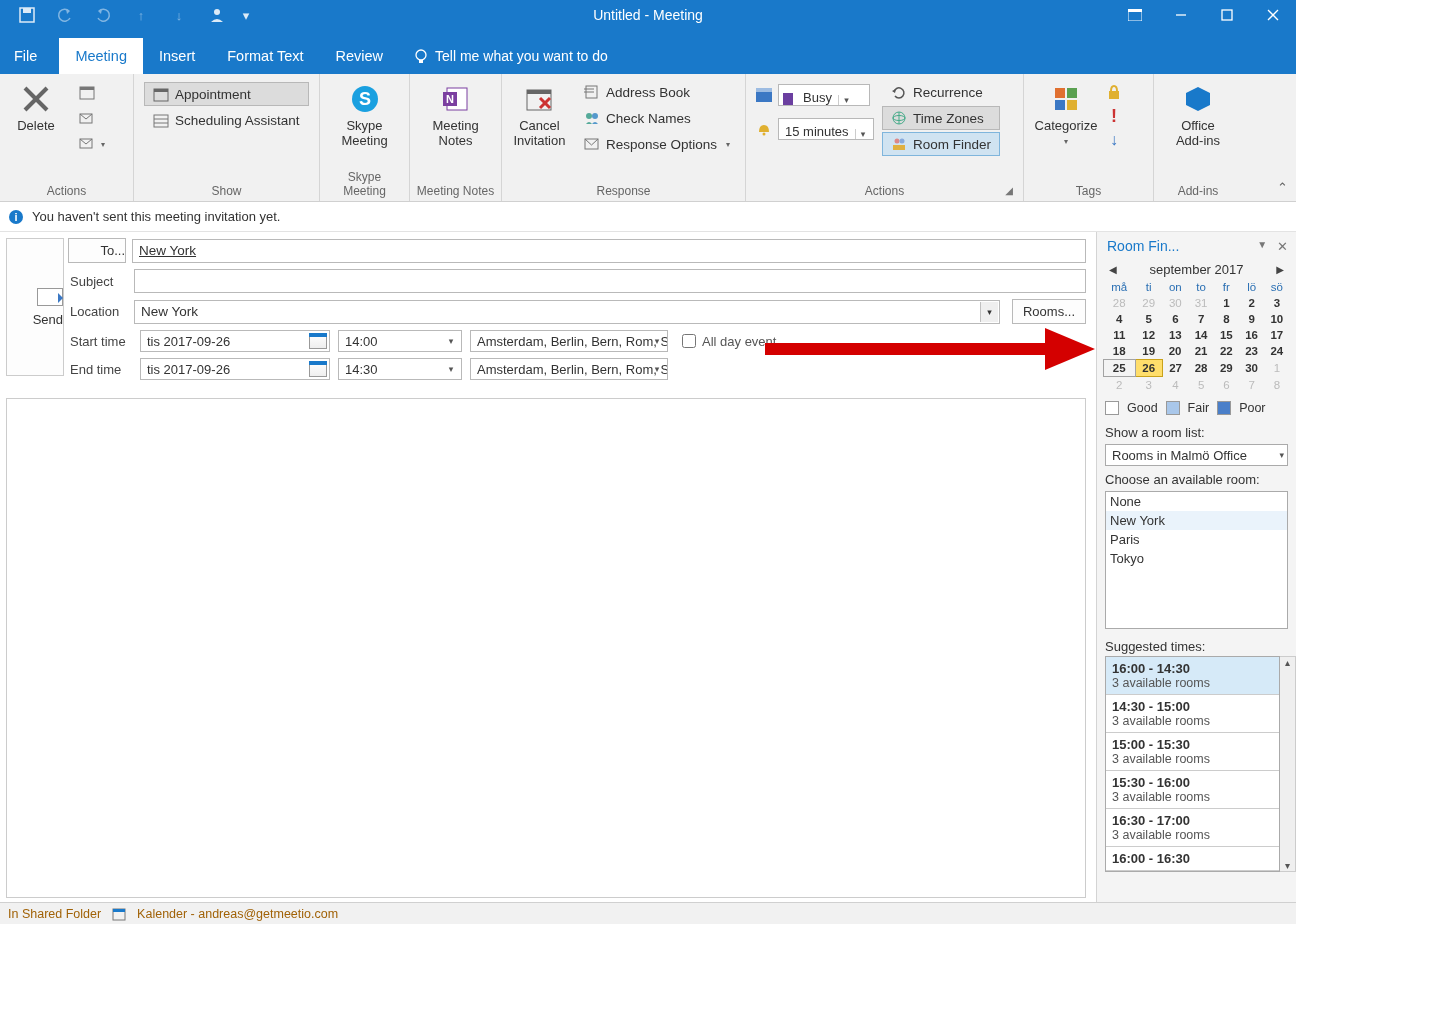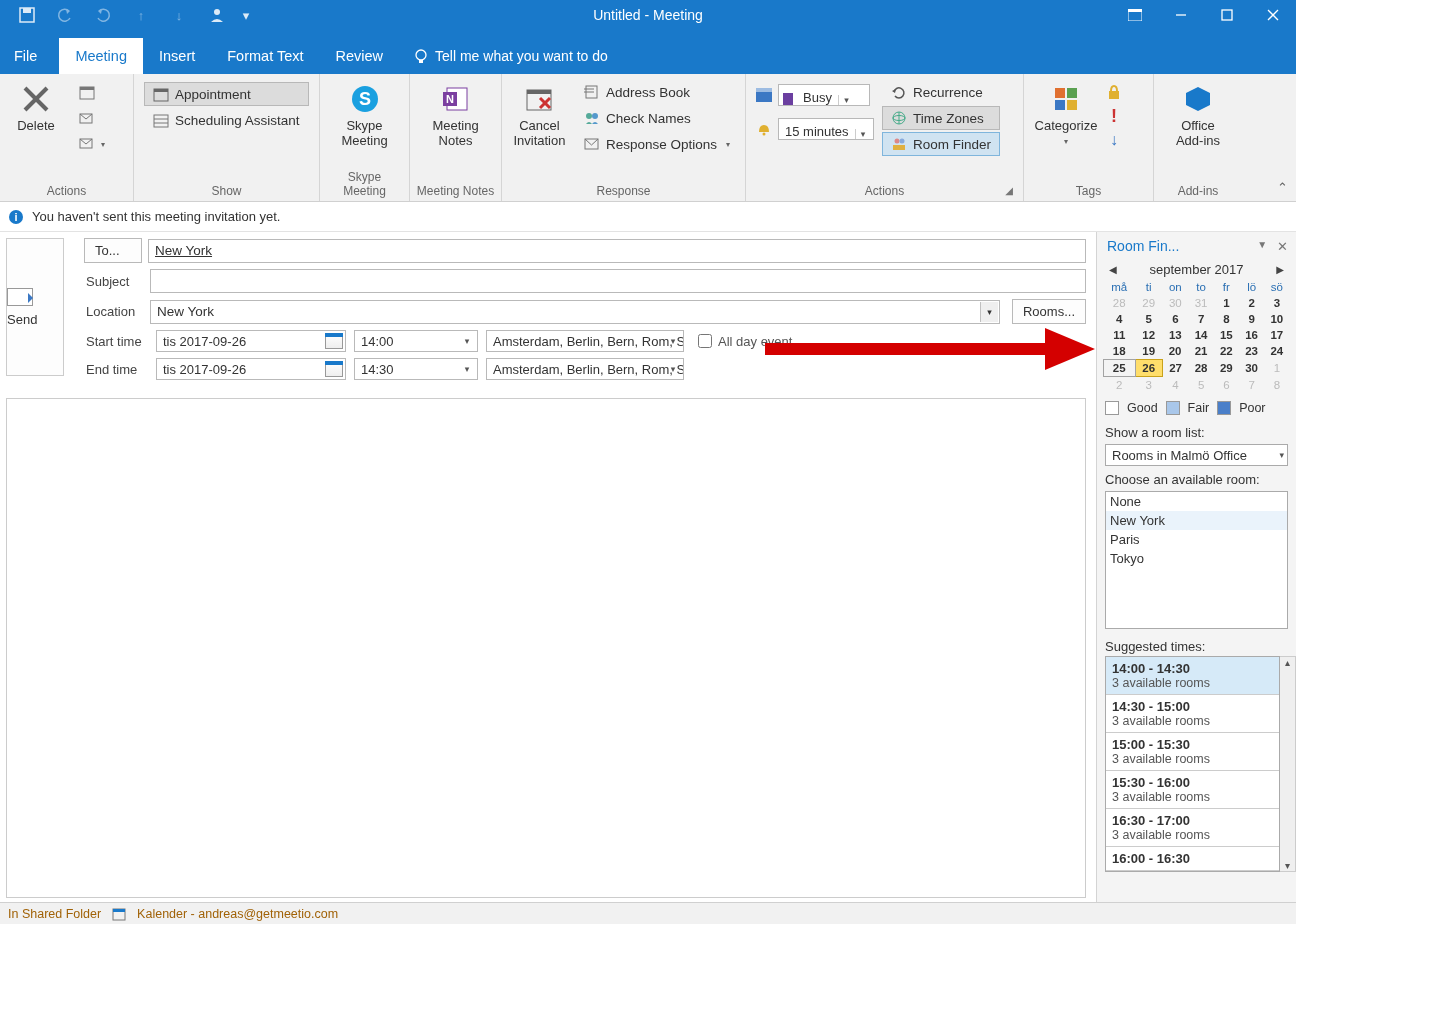--- a/index.html
+++ b/index.html
@@ -28,27 +28,27 @@
 .ic { width: 16px; height: 16px; display: inline-flex; align-items: center; justify-content: center; flex-shrink: 0; }
 .opt-row { display: flex; align-items: center; gap: 6px; padding: 2px 4px; }
 .opt-combo { display: flex; align-items: flex-end; border: 1px solid #b8b8b8; background: #fff; height: 22px; }
 .opt-combo .val { padding: 0 6px; font-size: 13px; }
 .opt-combo .dd { width: 16px; text-align: center; border-left: 1px solid #ccc; color: #555; font-size: 9px; }
 .collapse-chevron { position: absolute; right: 8px; bottom: 6px; color: #666; }
 .info-bar { height: 30px; display: flex; align-items: center; padding: 0 8px; gap: 8px; border-bottom: 1px solid #e3e3e3; background: #fff; }
 .workspace { display: flex; height: calc(924px - 30px - 44px - 128px - 30px - 22px); }
 .form-area { flex: 1; display: flex; flex-direction: column; }
 .form-top { display: flex; padding: 6px 0 6px 6px; }
-.send-block { width: 58px; border: 1px solid #ccc; margin-right: 20px; display: flex; flex-direction: column; align-items: flex-start; justify-content: center; gap: 6px; background: #fdfdfd; }
+.send-block { width: 58px; border: 1px solid #ccc; margin-right: 4px; display: flex; flex-direction: column; align-items: flex-end; justify-content: center; gap: 6px; background: #fdfdfd; }
 .send-block .sic { width: 26px; height: 18px; border: 1px solid #999; position: relative; background: #fff; }
 .send-block .sic::after { content: ""; position: absolute; right: -6px; top: 4px; border: 5px solid transparent; border-left-color: #3b78c4; }
 .fields { flex: 1; padding-right: 10px; }
 .frow { display: flex; align-items: center; margin-bottom: 6px; gap: 6px; }
 .flabel { width: 62px; text-align: left; font-size: 13px; color: #444; }
-.fbtn { border: 1px solid #b9b9b9; background: #fdfdfd; padding: 4px 10px; font-size: 13px; min-width: 58px; text-align: left; }
+.fbtn { border: 1px solid #b9b9b9; background: #fdfdfd; padding: 4px 0; font-size: 13px; min-width: 58px; text-align: right; }
 .finput { flex: 1; border: 1px solid #b9b9b9; height: 24px; padding: 0 6px; font-size: 13.5px; display: flex; align-items: center; background: #fff; }
 .finput.withdd { position: relative; }
 .finput .dd-btn { position: absolute; right: 1px; top: 1px; bottom: 1px; width: 18px; background: #efefef; border-left: 1px solid #c0c0c0; display: flex; align-items: center; justify-content: center; font-size: 9px; }
 .rooms-btn { border: 1px solid #b9b9b9; background: #fdfdfd; padding: 4px 10px; margin-left: 6px; }
 .dt-row { display: flex; align-items: center; gap: 8px; margin-bottom: 6px; }
 .dt-label { width: 62px; font-size: 13px; color: #444; margin-left: 68px; }
 .dt-input { border: 1px solid #b9b9b9; height: 22px; background: #fff; display: flex; align-items: center; font-size: 13px; }
 .dt-date { width: 190px; padding: 0 6px; position: relative; }
 .dt-date .cal { position: absolute; right: 2px; top: 2px; width: 18px; height: 16px; background: linear-gradient(#fff,#eee); border: 1px solid #999; }
 .dt-date .cal::before { content: ""; position: absolute; top: -1px; left: -1px; right: -1px; height: 4px; background: #1979ca; }
@@ -610,21 +610,21 @@
     <div class="rf-list" id="room-list">
         <div class="item">None</div>
         <div class="item hl">New York</div>
         <div class="item">Paris</div>
         <div class="item">Tokyo</div>
       </div>
     <div class="rf-sec-label">Suggested times:</div>
     <div class="suggested">
       <div class="sug-list" id="sug-list">
           <div class="sug-item sel">
-            <div class="t">14:00 - 14:30</div>
+            <div class="t">16:00 - 14:30</div>
             <div class="r">3 available rooms</div>
           </div>
           <div class="sug-item">
             <div class="t">14:30 - 15:00</div>
             <div class="r">3 available rooms</div>
           </div>
           <div class="sug-item">
             <div class="t">15:00 - 15:30</div>
             <div class="r">3 available rooms</div>
           </div>

